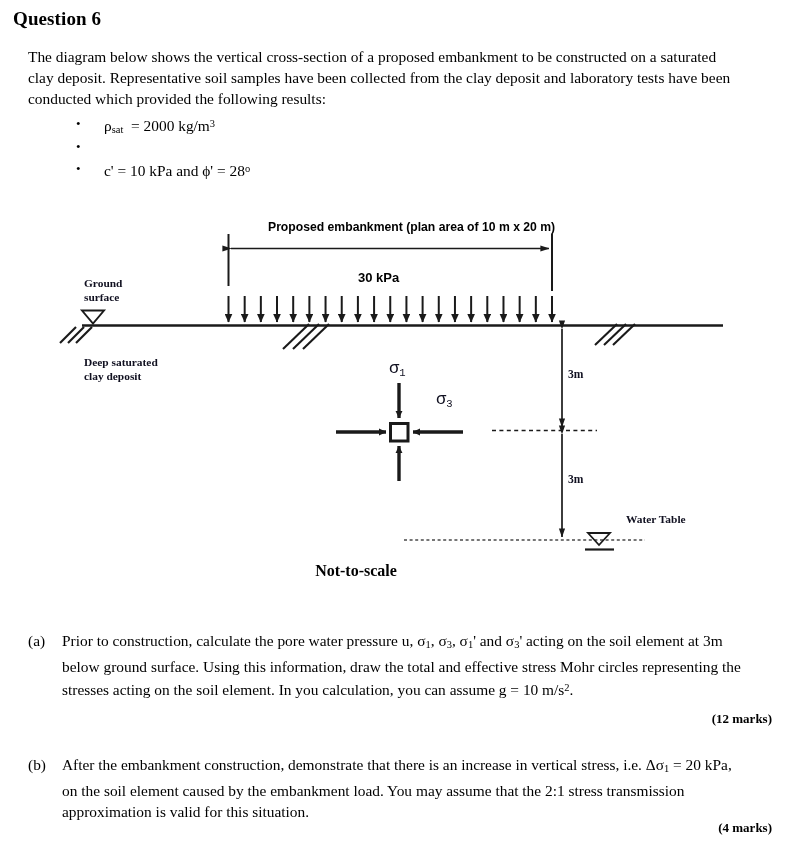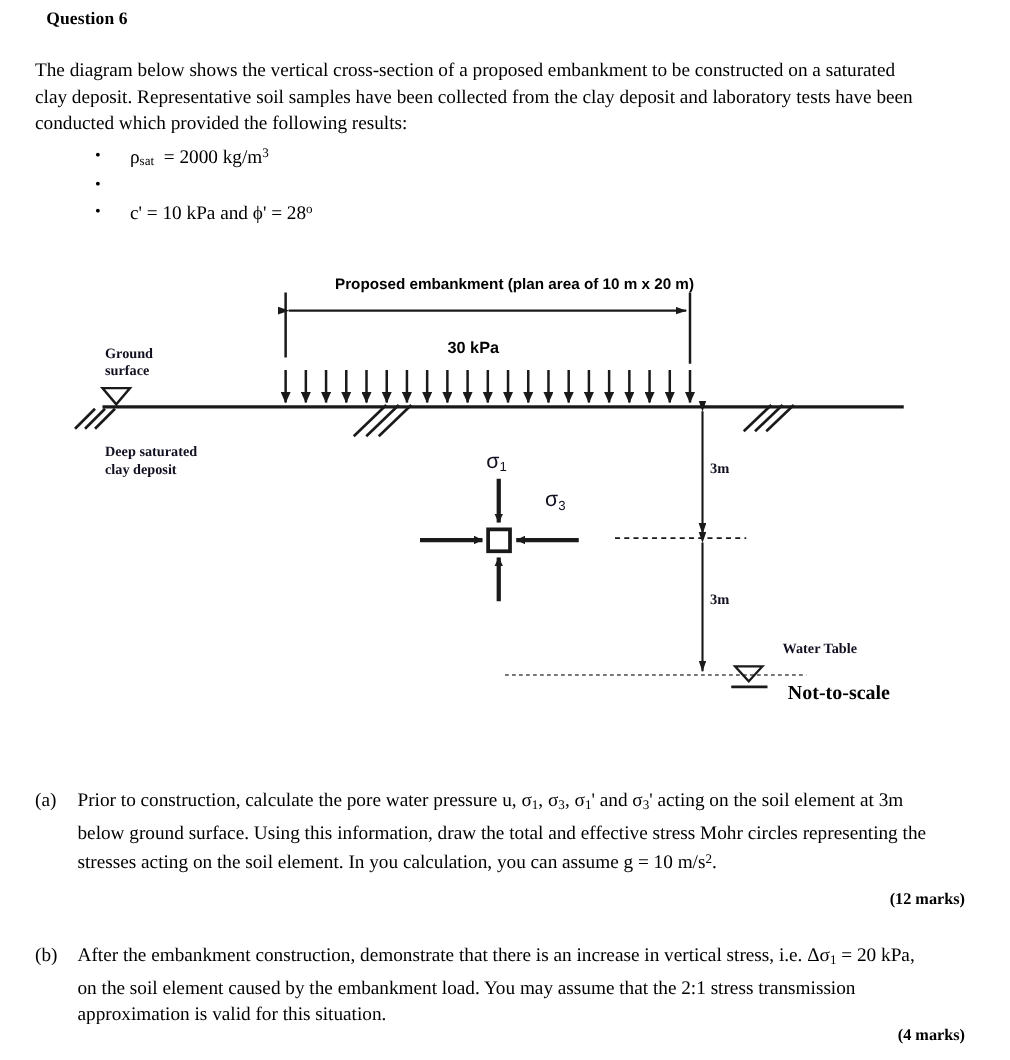--- a/index.html
+++ b/index.html
@@ -12,23 +12,23 @@
     height: 848px;
     position: relative;
     font-family: "Liberation Serif", serif;
     color: #000000;
     overflow: hidden;
   }
 
   
   .q-title {
     position: absolute;
-    left: 37px;
+    left: 13px;
     top: 8px;
-    font-size: 14px;
+    font-size: 19px;
     font-weight: bold;
     letter-spacing: 0.1px;
   }
   .intro {
     position: absolute;
     left: 28px;
     top: 46px;
     width: 716px;
     font-size: 15.4px;
     line-height: 21.2px;
@@ -53,23 +53,23 @@
     top: 0px;
     font-size: 13px;
     line-height: 22.5px;
   }
   sub { font-size: 0.68em; vertical-align: -0.22em; }
   sup { font-size: 0.68em; vertical-align: 0.42em; }
 
   .notscale {
     position: absolute;
     left: 0;
-    top: 546px;
+    top: 562px;
     width: 712px;
-    text-align: right;
+    text-align: center;
     font-size: 16px;
     font-weight: bold;
   }
 
   .part {
     position: absolute;
     font-size: 15.4px;
     line-height: 21.3px;
   }
   .part .lbl {
@@ -102,21 +102,21 @@
     position: absolute;
     font-family: Liberation Serif, serif;
     font-weight: bold;
     font-size: 11.4px;
     color: #101020;
     white-space: nowrap;
     line-height: 13.5px;
   }
   .slabel {
     position: absolute;
-    font-family: Liberation Sans, sans-serif;
+    font-family: Liberation Mono, monospace;
     font-size: 17px;
     color: #101020;
     white-space: nowrap;
   }
   .dimtext {
     position: absolute;
     font-family: "Liberation Serif", serif;
     font-weight: bold;
     font-size: 11.6px;
     color: #101020;

